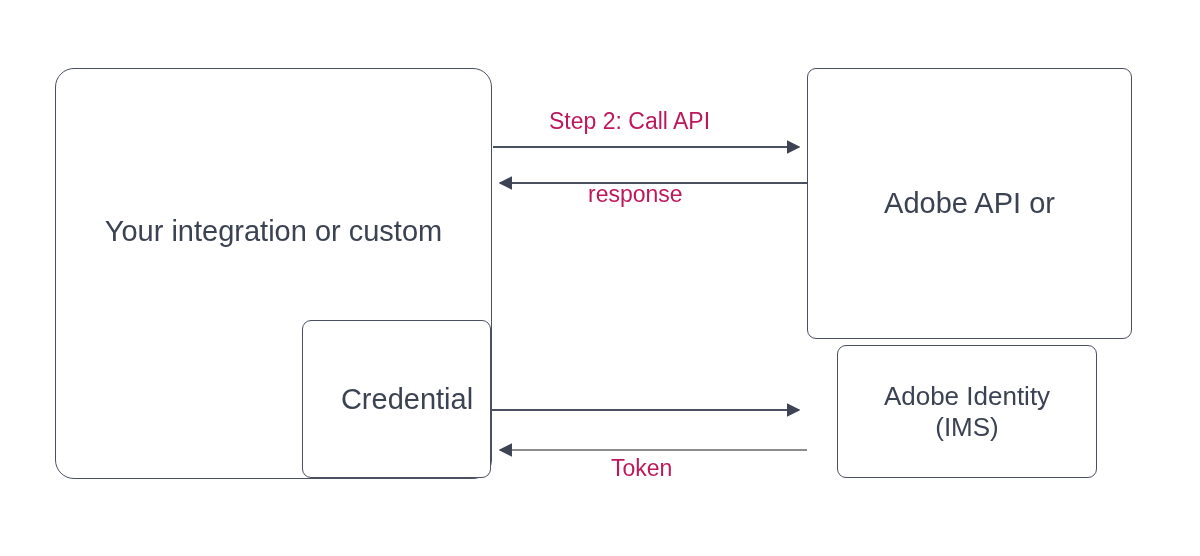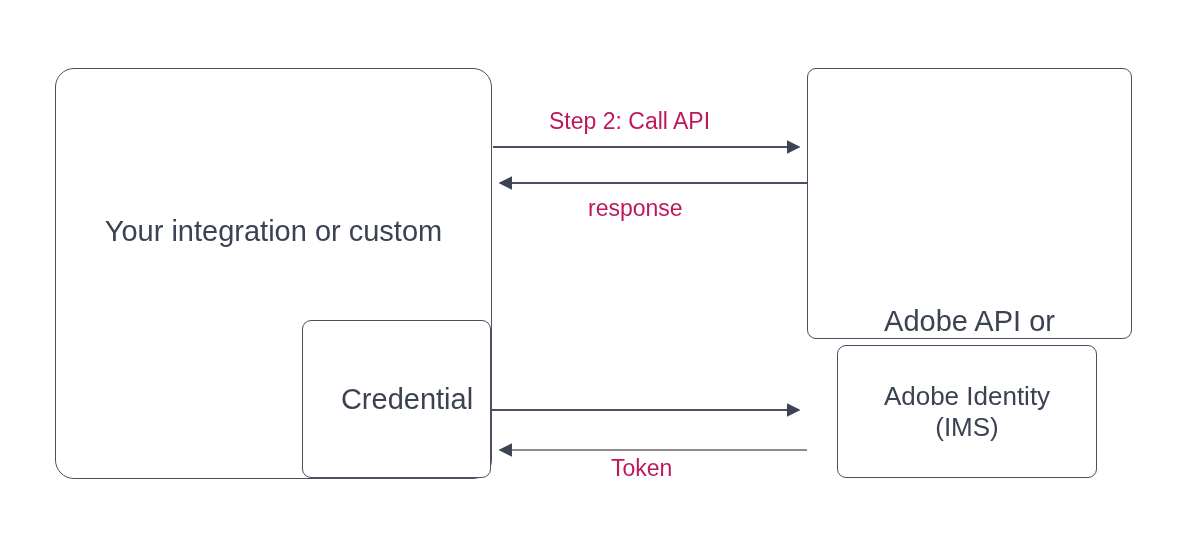--- a/index.html
+++ b/index.html
@@ -54,21 +54,20 @@
     z-index: 4;
     padding-left: 21px;
   }
   #node-api {
     left: 807px;
     top: 68px;
     width: 325px;
     height: 271px;
     font-size: 29px;
     z-index: 2;
-    align-items: flex-end;
   }
   #node-ims {
     left: 837px;
     top: 345px;
     width: 260px;
     height: 133px;
     font-size: 26px;
     z-index: 2;
   }
   .edge-svg {
@@ -82,21 +81,21 @@
   }
   .edge-label {
     position: absolute;
     color: #be185d;
     font-size: 23px;
     white-space: nowrap;
     z-index: 3;
     background: transparent;
   }
   #label-call-api  { left: 549px; top: 108px; }
-  #label-response  { left: 588px; top: 195px; }
+  #label-response  { left: 588px; top: 181px; }
   #label-get-token { left: 543px; top: 370px; }
   #label-token     { left: 611px; top: 455px; }
 </style>
 </head>
 <body>
 
 <div id="canvas">
 
   <svg class="edge-svg" viewBox="0 0 1200 556" xmlns="http://www.w3.org/2000/svg">
     <defs>

